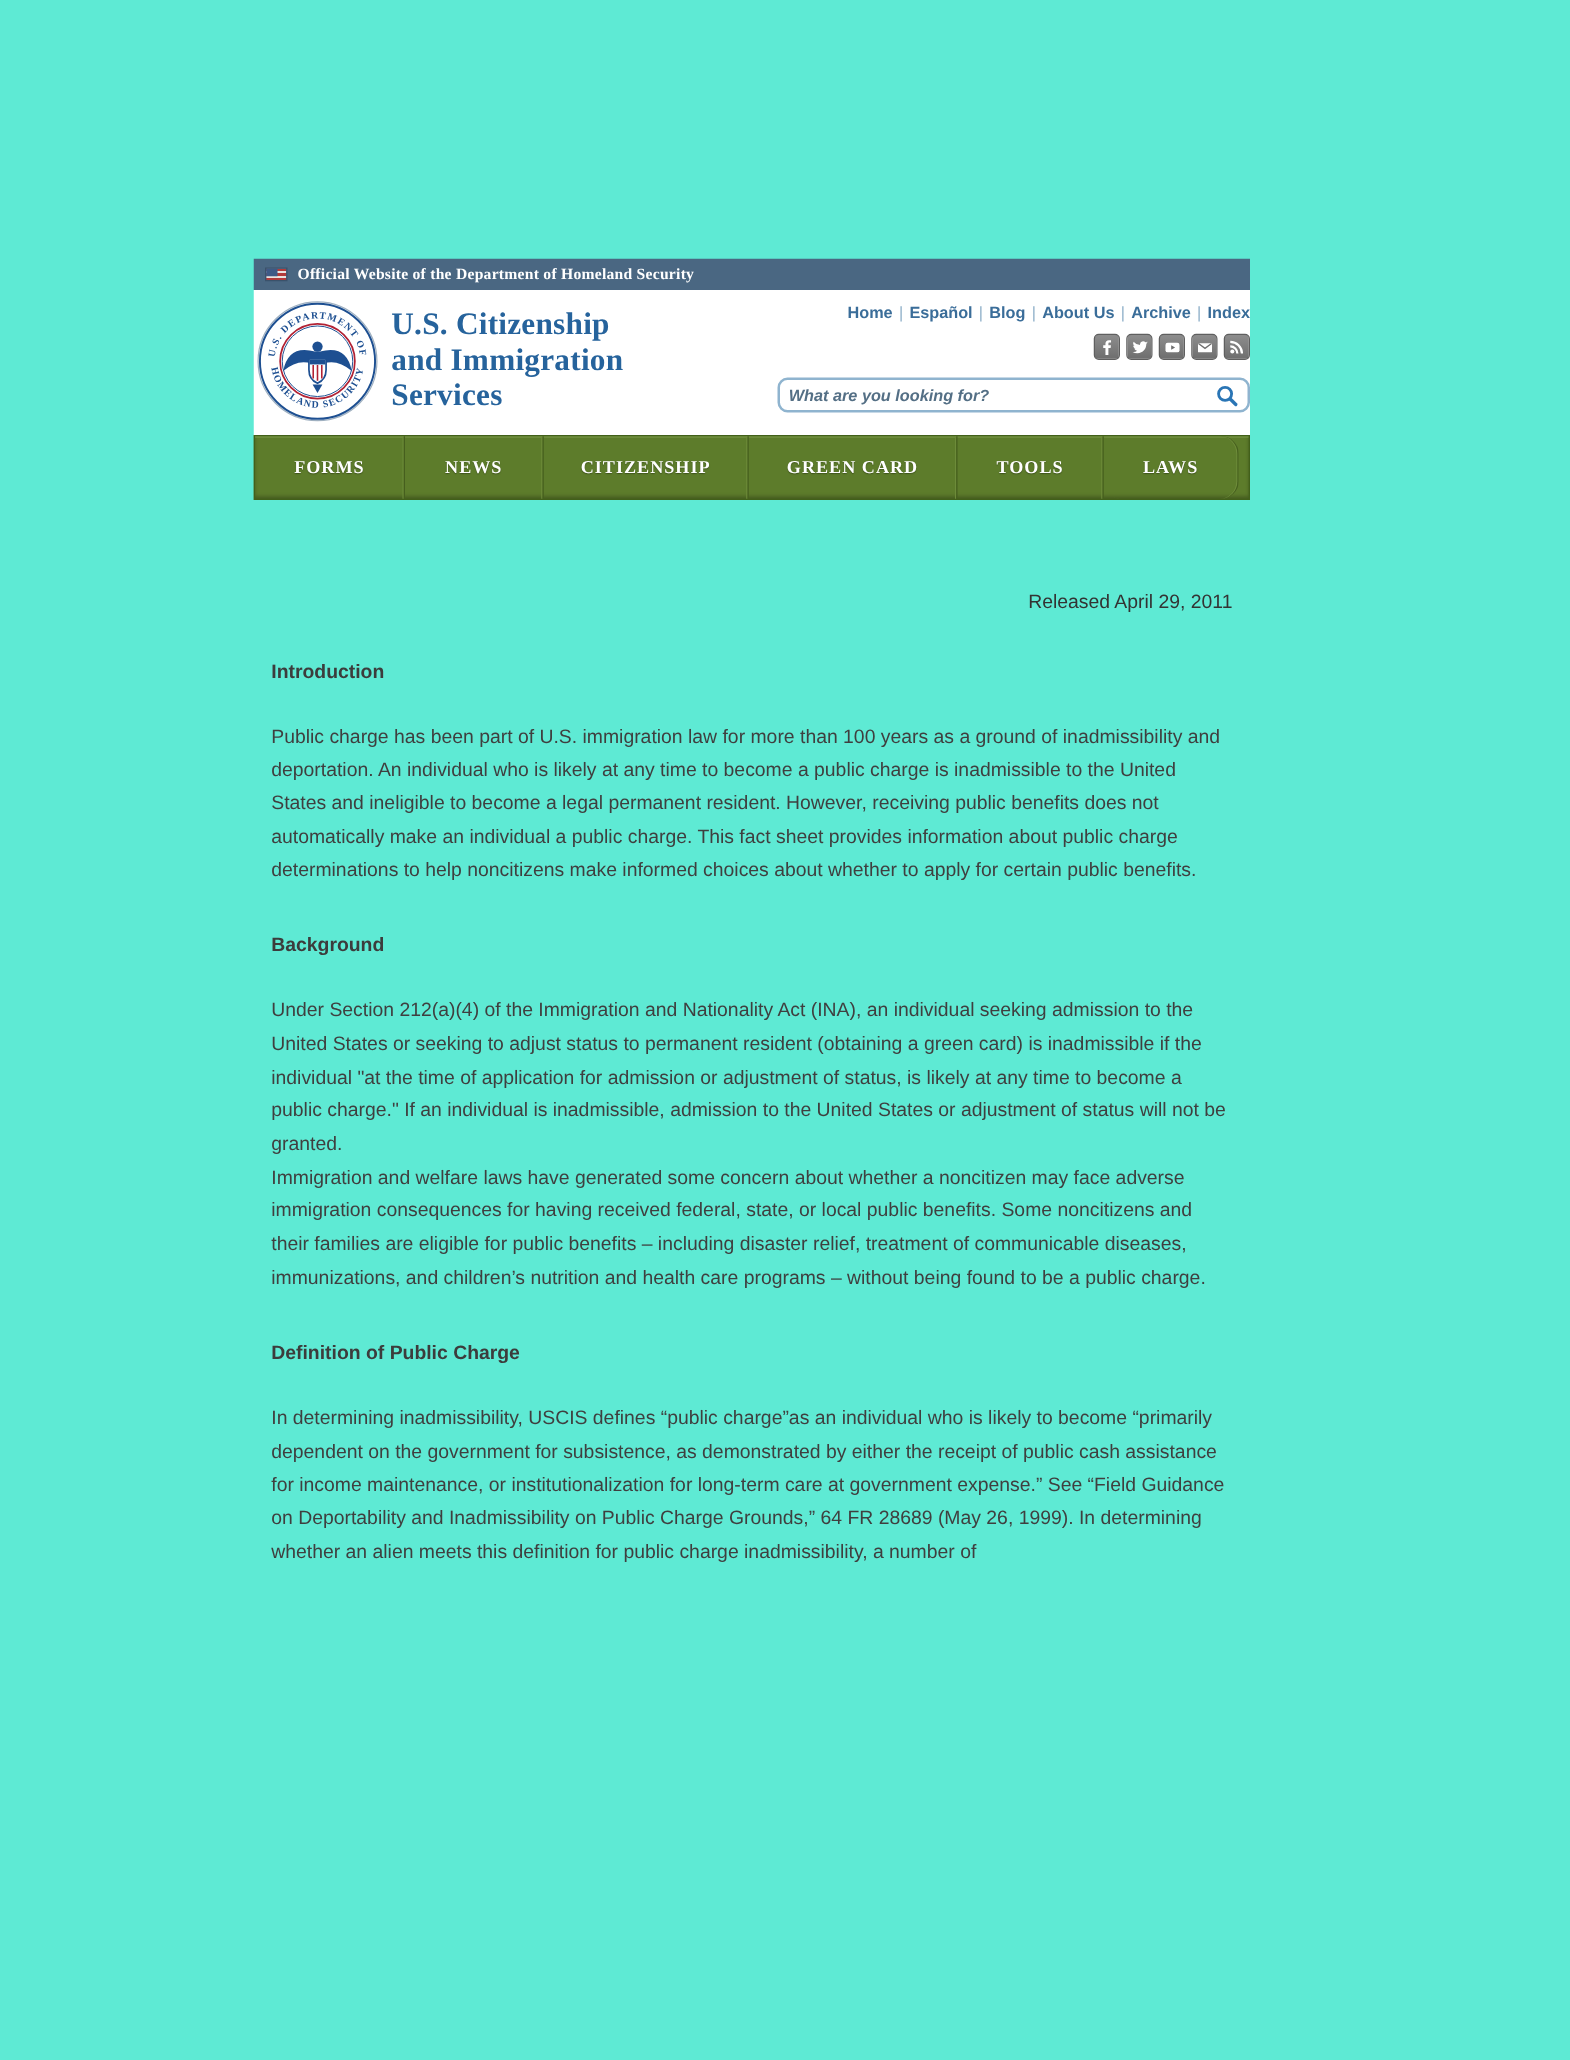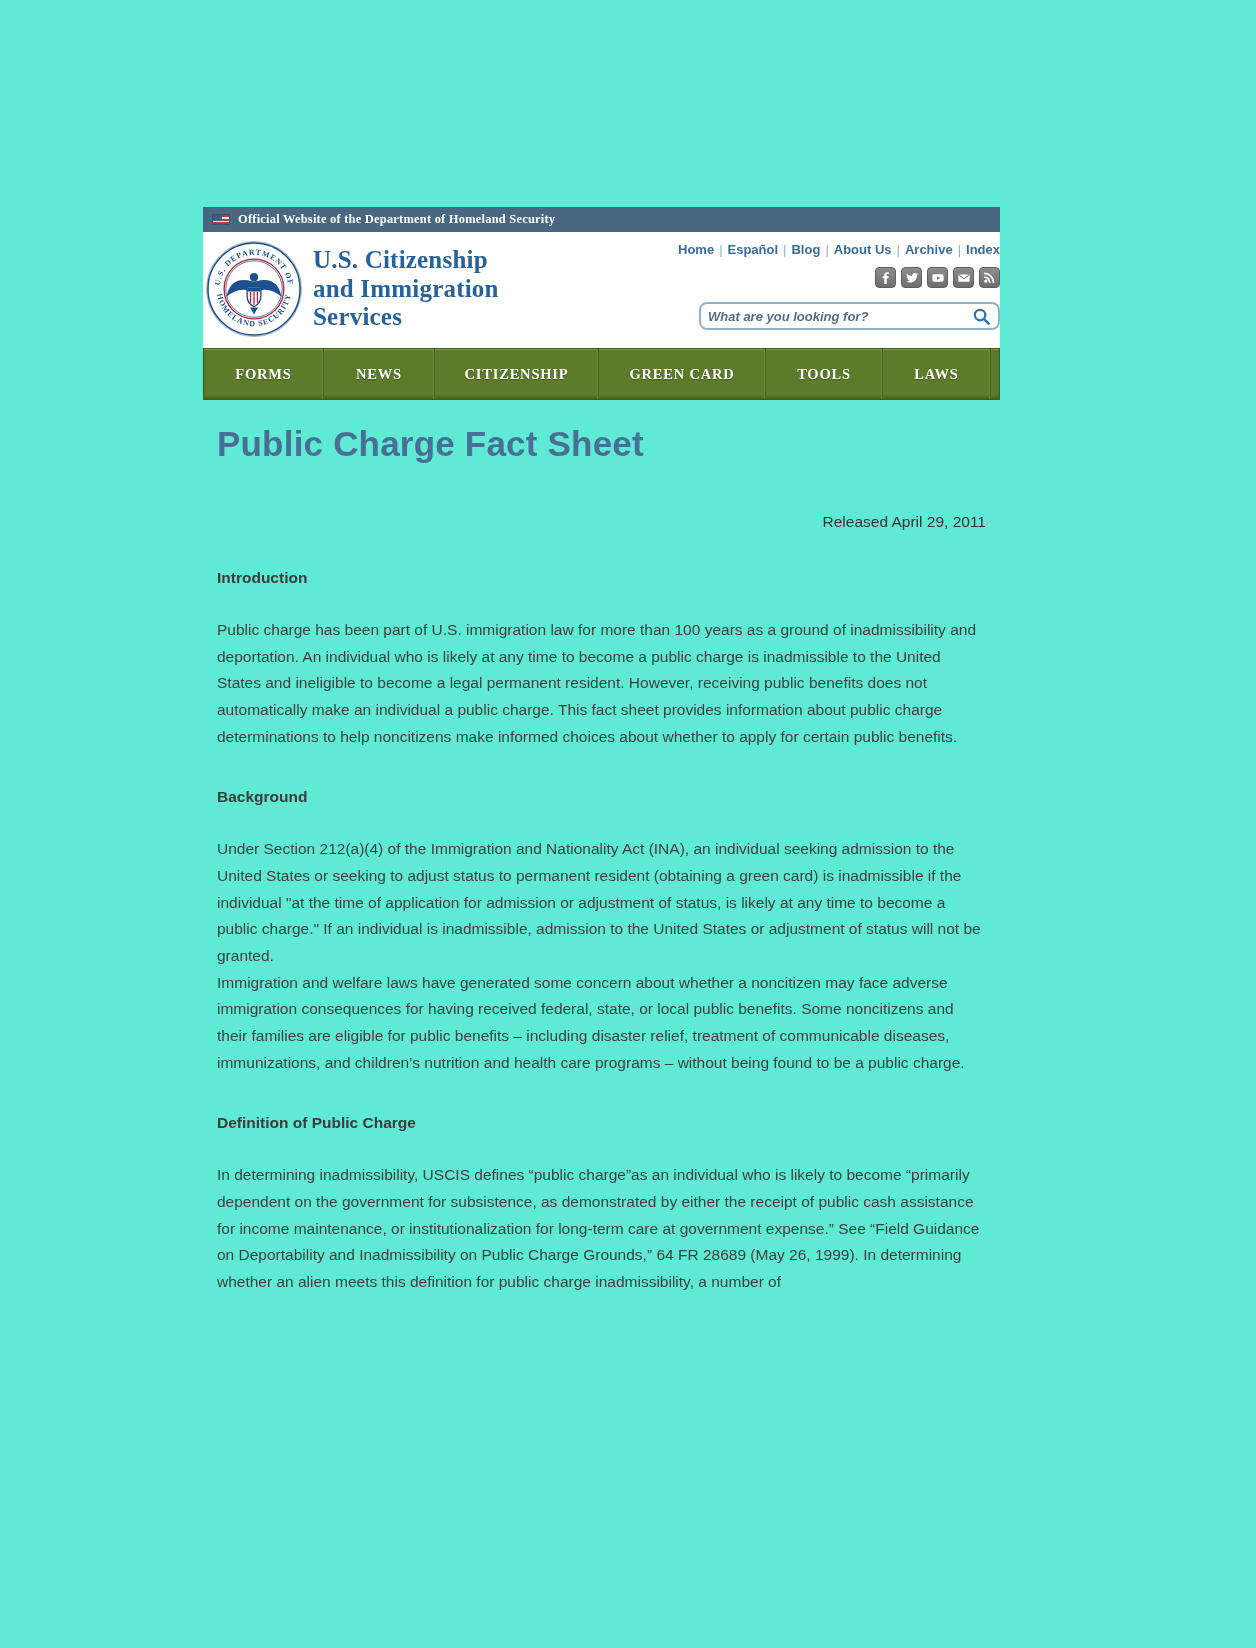--- a/index.html
+++ b/index.html
@@ -22,21 +22,21 @@
   .utility { position:absolute; right:0; top:10px; text-align:right; }
   .nav-links { font-size:13px; font-weight:bold; color:#3a6d99; white-space:nowrap; }
   .nav-links a { color:#3a6d99; text-decoration:none; cursor:pointer; }
   .nav-sep { color:#8fb0c9; font-weight:normal; padding:0 5px; }
   .nav-sep::before { content:"|"; }
   .social-row { margin-top:10px; display:flex; justify-content:flex-end; gap:5px; }
   .social-btn { width:21px; height:21px; border-radius:4px; cursor:pointer;
                 background:linear-gradient(#8d8d8d, #6e6e6e); border:1px solid #5f5f5f;
                 display:flex; align-items:center; justify-content:center; }
   .social-btn svg { display:block; }
-  .searchbar { position:absolute; right:0; top:70px; width:301px; height:28px;
+  .searchbar { position:absolute; right:0; top:70px; width:378px; height:28px;
                border:2px solid #8fb4cf; border-radius:8px; background:#fff;
                display:flex; align-items:center; padding:0 7px; }
   .searchbar input { flex:1; border:none; outline:none; background:transparent;
                      font-family:"Liberation Sans", sans-serif; font-size:13px;
                      font-style:italic; font-weight:bold; color:#546f85; }
   .searchbar input::placeholder { color:#546f85; opacity:1; }
   .search-glass { flex:0 0 auto; cursor:pointer; display:flex; }
 
   
   .menubar { height:52px; background:#5d7c2b; border:1px solid #42601a; display:flex;
@@ -44,21 +44,21 @@
   .menu-item { display:flex; align-items:center; justify-content:center;
                font-family:"Liberation Serif", serif; font-weight:bold; font-size:14.5px;
                color:#ffffff; letter-spacing:0.8px; cursor:pointer;
                border-right:1px solid #465f1e; box-shadow:inset -1px 0 0 #6d8b3a;
                text-shadow:0 1px 1px rgba(0,0,0,0.35); }
   .menu-item:nth-child(1){ flex:0 0 120px; }
   .menu-item:nth-child(2){ flex:0 0 111px; }
   .menu-item:nth-child(3){ flex:0 0 164px; }
   .menu-item:nth-child(4){ flex:0 0 167px; }
   .menu-item:nth-child(5){ flex:0 0 117px; }
-  .menu-item:nth-child(6){ flex:0 0 108px; }
+  .menu-item:nth-child(6){ flex:0 0 108px;border-radius:14px; }
   .menu-filler { flex:1; }
 
   
   .doc { padding:24px 14px 0 14px; color:#3f3f3f; }
   .doc h1 { font-size:35px; font-weight:bold; color:#4a6f94; letter-spacing:0.2px; }
   .released { text-align:right; font-size:15.5px; color:#333333; margin-top:49px; }
   .sec-heading { font-size:15.5px; font-weight:bold; color:#3c3c3c; margin-top:38px; }
   .doc p { font-size:15.5px; line-height:1.72; margin-top:30px; color:#3f3f3f; }
   .doc p.joined { margin-top:0; }
 </style>
@@ -159,21 +159,20 @@
       <div class="menu-item">FORMS</div>
       <div class="menu-item">NEWS</div>
       <div class="menu-item">CITIZENSHIP</div>
       <div class="menu-item">GREEN CARD</div>
       <div class="menu-item">TOOLS</div>
       <div class="menu-item">LAWS</div>
       <div class="menu-filler"></div>
     </div>
 
     <div class="doc">
-      <h1>Public Charge Fact Sheet</h1>
       <div class="released">Released April 29, 2011</div>
 
       <div class="sec-heading">Introduction</div>
       <p>Public charge has been part of U.S. immigration law for more than 100 years as a ground of inadmissibility and deportation. An individual who is likely at any time to become a public charge is inadmissible to the United States and ineligible to become a legal permanent resident. However, receiving public benefits does not automatically make an individual a public charge. This fact sheet provides information about public charge determinations to help noncitizens make informed choices about whether to apply for certain public benefits.</p>
 
       <div class="sec-heading">Background</div>
       <p>Under Section 212(a)(4) of the Immigration and Nationality Act (INA), an individual seeking admission to the United States or seeking to adjust status to permanent resident (obtaining a green card) is inadmissible if the individual "at the time of application for admission or adjustment of status, is likely at any time to become a public charge." If an individual is inadmissible, admission to the United States or adjustment of status will not be granted.</p>
       <p class="joined">Immigration and welfare laws have generated some concern about whether a noncitizen may face adverse immigration consequences for having received federal, state, or local public benefits. Some noncitizens and their families are eligible for public benefits – including disaster relief, treatment of communicable diseases, immunizations, and children’s nutrition and health care programs – without being found to be a public charge.</p>
 
       <div class="sec-heading">Definition of Public Charge</div>

